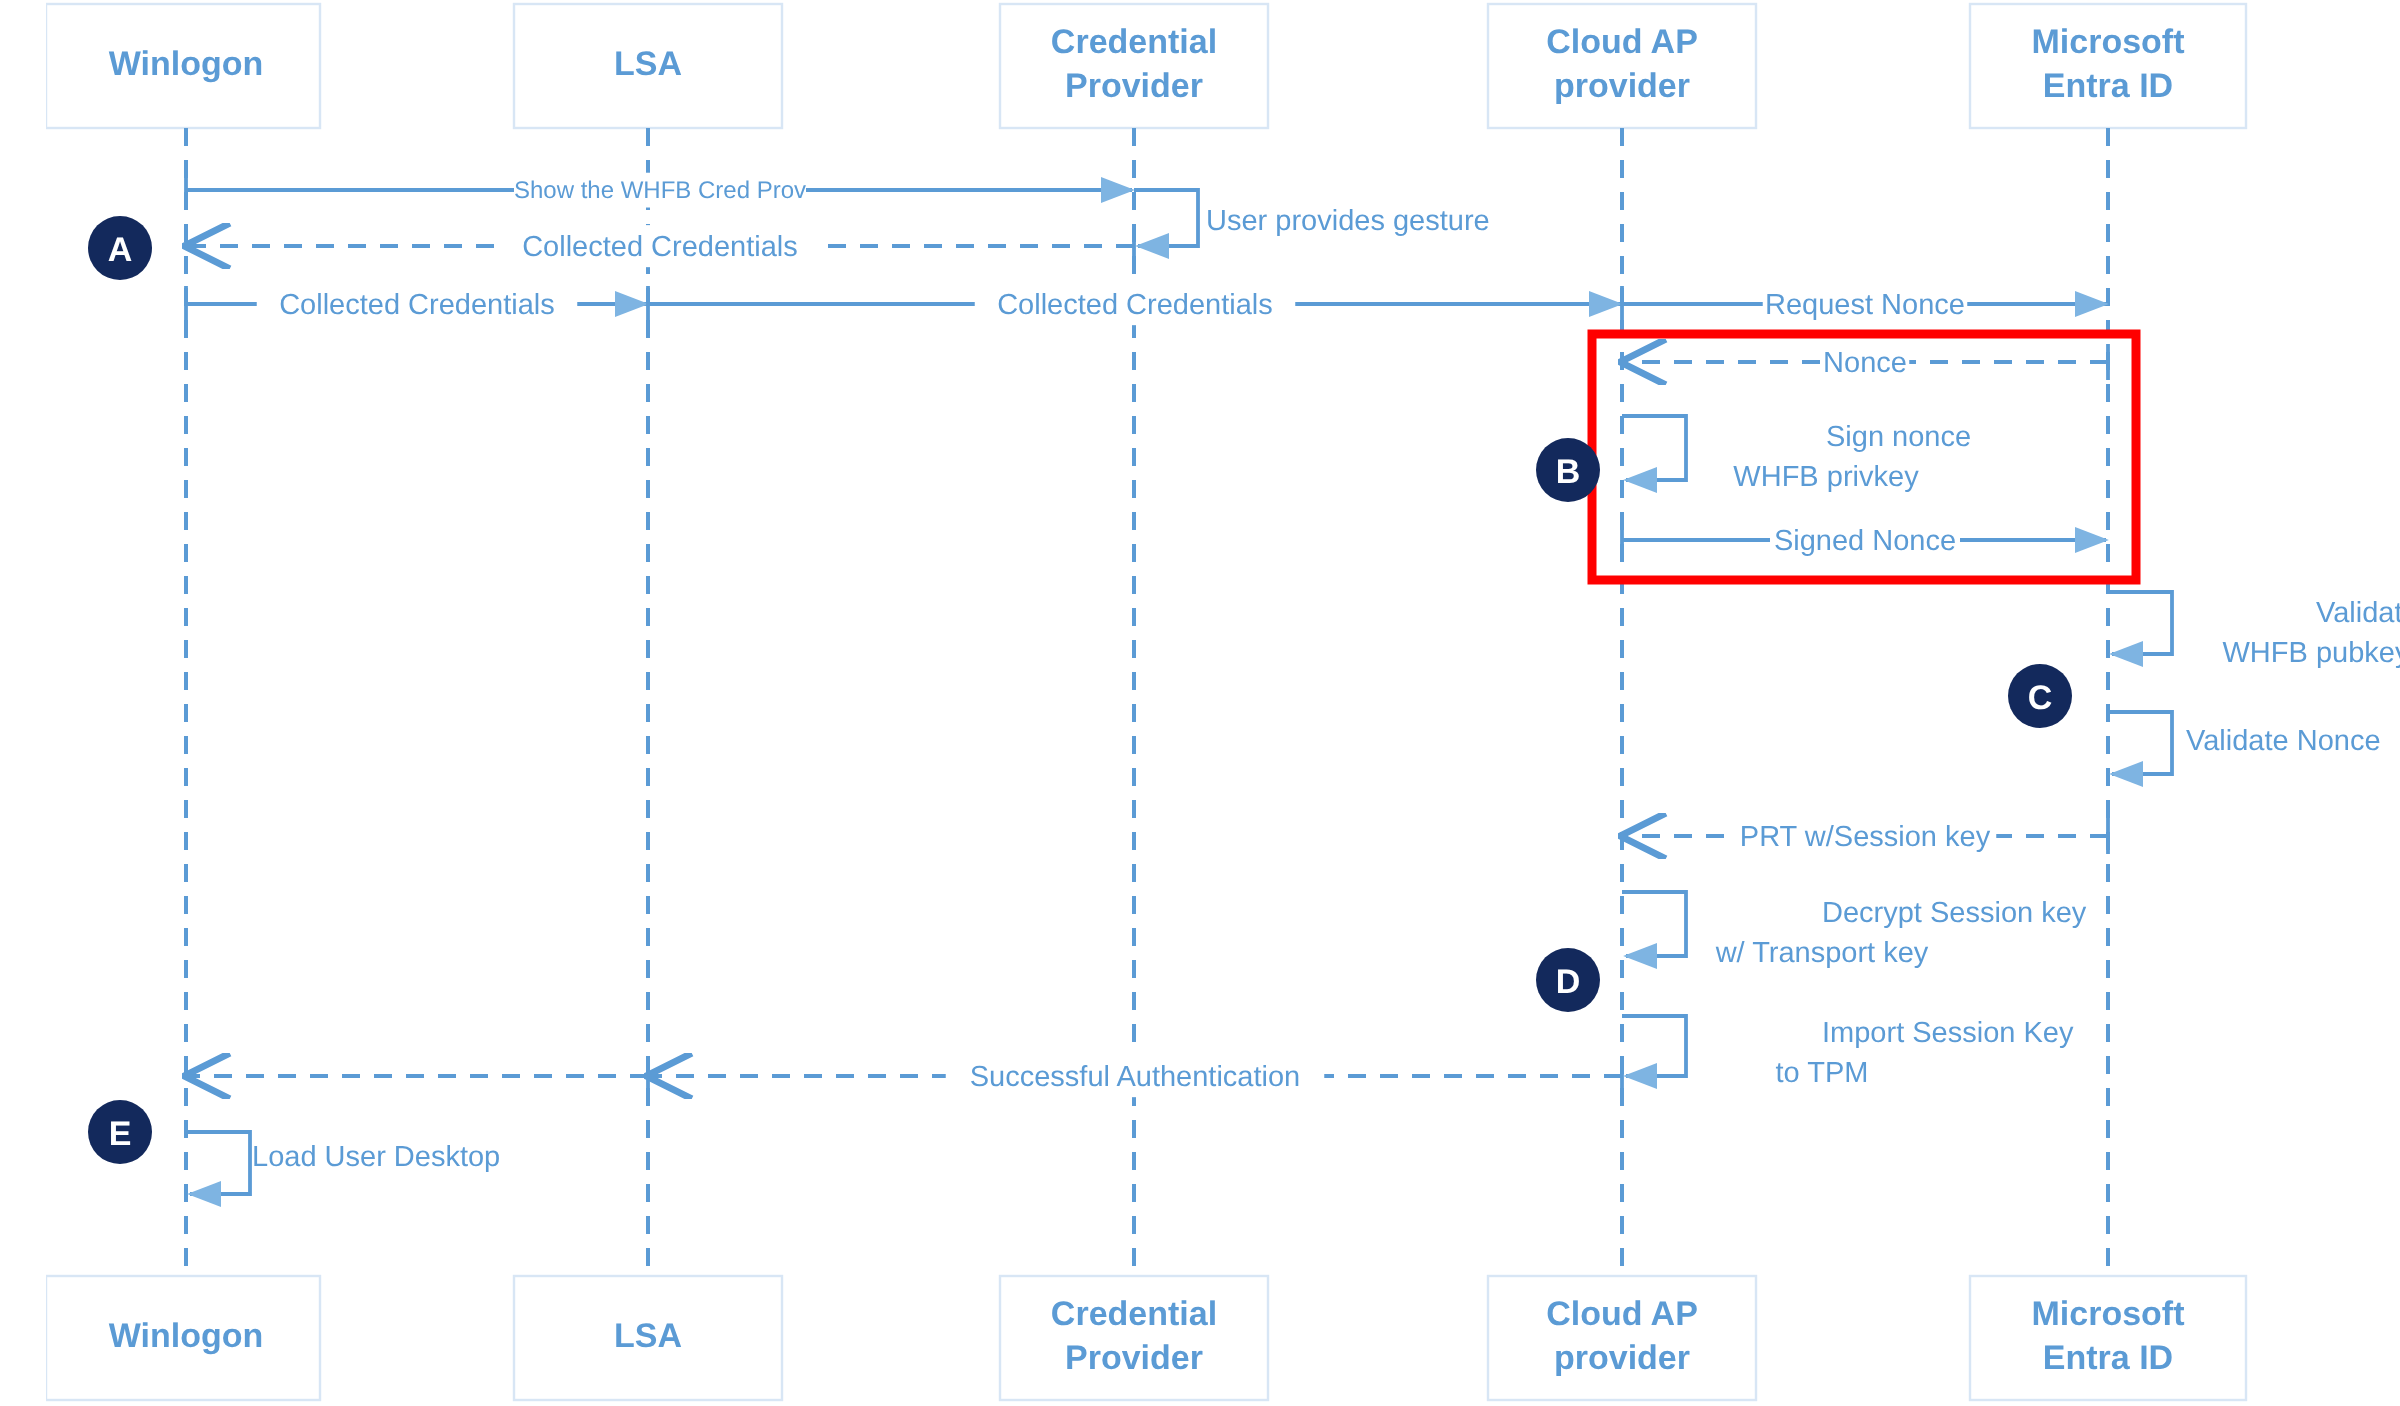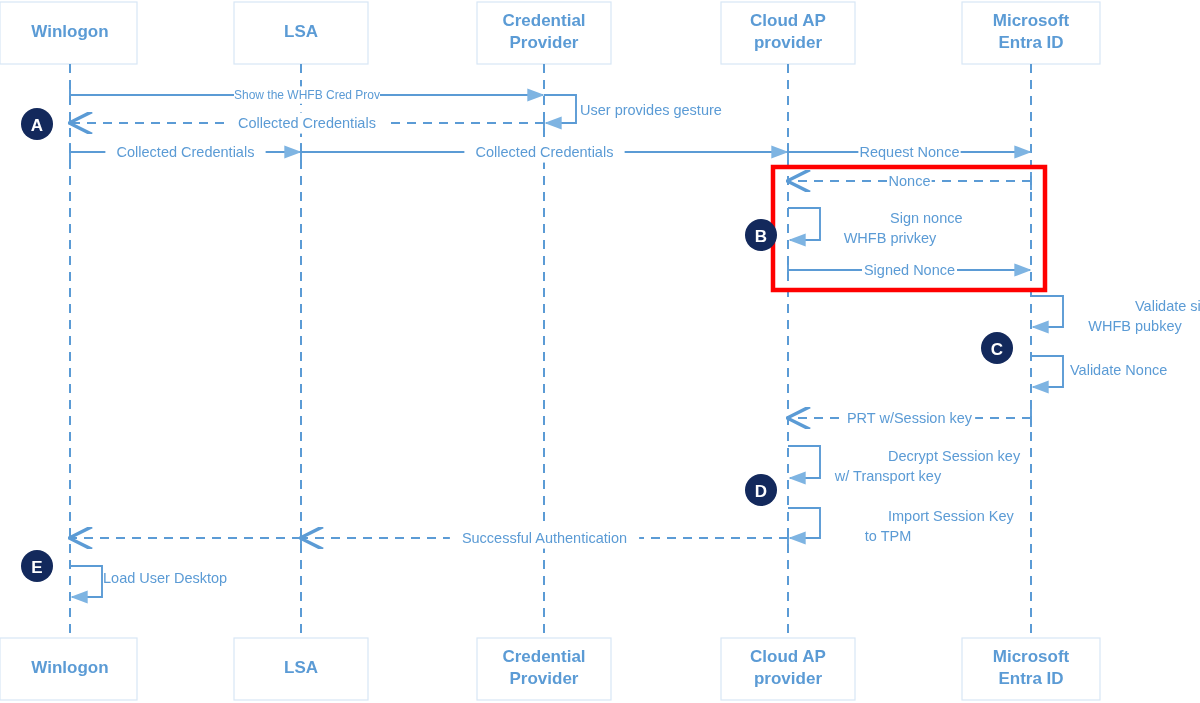--- a/index.html
+++ b/index.html
@@ -8,20 +8,21 @@
     width: 1200px; height: 703px;
     background: #ffffff;
     font-family: "Liberation Sans", sans-serif;
     overflow: hidden;
   }
   #diagram-root {
     position: relative;
     width: 1020px;
     height: 703px;
     background: #ffffff;
+    margin-left: 23px;
   }
   svg#seq { position: absolute; left: 0; top: 0; }
 
   .actor-box {
     fill: #ffffff;
     stroke: #d8e6f5;
     stroke-width: 1.2;
   }
   .actor-label {
     fill: #5b9bd5;

